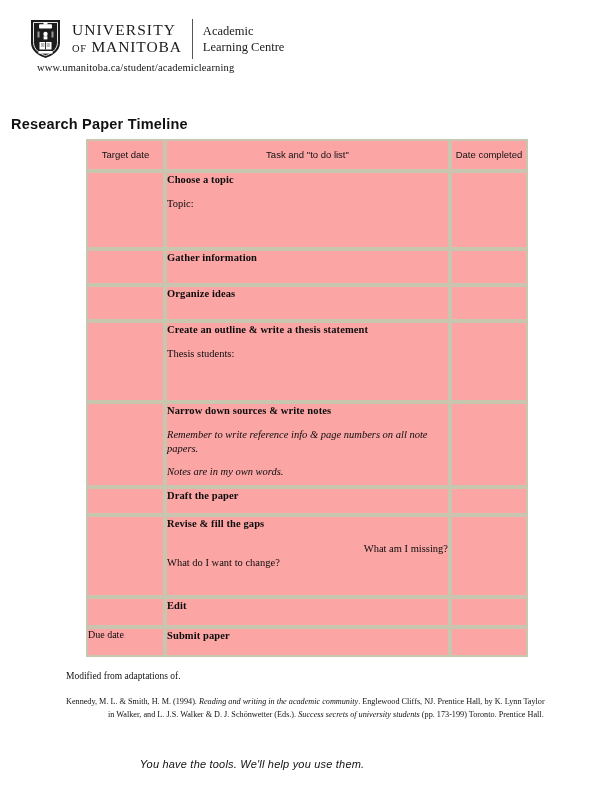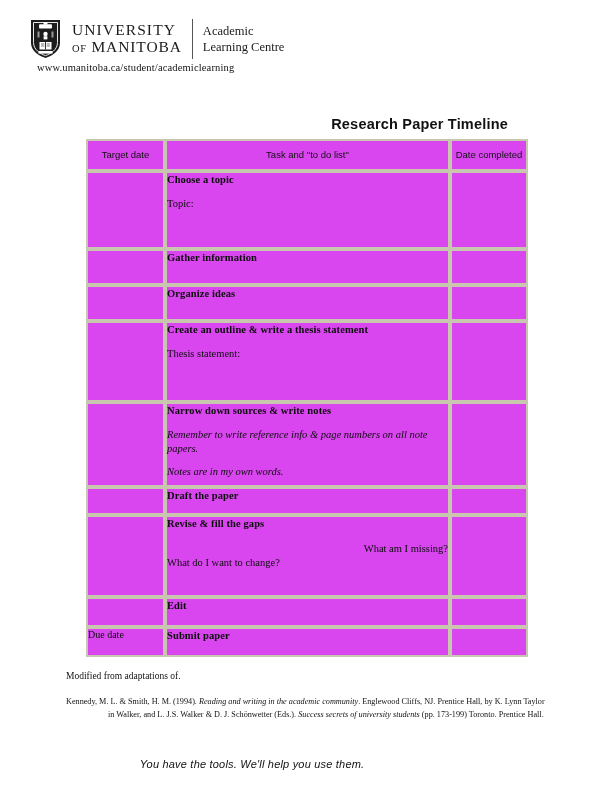--- a/index.html
+++ b/index.html
@@ -93,43 +93,44 @@
     letter-spacing: 0.15px;
     color: #111111;
   }
 
   
   .doc-title {
     position: absolute;
     left: 0;
     top: 116px;
     width: 508px;
-    text-align: right;
+    text-align: left;
     font-family: "Liberation Sans", sans-serif;
     font-weight: bold;
     font-size: 14.5px;
     letter-spacing: 0.2px;
     color: #111111;
+    padding-left: 11px;
   }
 
   
   .timeline-table {
     position: absolute;
     left: 86px;
     top: 139px;
     width: 442px;
     border-collapse: separate;
     border-spacing: 0;
     table-layout: fixed;
   }
   .timeline-table td {
     border: 2px solid #c8c6ae;
     vertical-align: top;
     padding: 0;
-    background: #d946ef;
+    background: #fca5a5;
   }
   .col-target { width: 79px; }
   .col-task   { width: 285px; }
   .col-done   { width: 78px; }
 
   .hdr-cell {
     text-align: center;
     font-family: "Liberation Sans", sans-serif;
     font-size: 9.5px;
     color: #111111;
@@ -306,21 +307,21 @@
       <td class="task-cell">
         <span class="task-title">Organize ideas</span>
       </td>
       <td class="side-cell"></td>
     </tr>
 
     <tr>
       <td class="side-cell" style="height:77px;"></td>
       <td class="task-cell">
         <span class="task-title">Create an outline &amp; write a thesis statement</span>
-        <span class="task-note">Thesis statement:</span>
+        <span class="task-note">Thesis students:</span>
       </td>
       <td class="side-cell"></td>
     </tr>
 
     <tr>
       <td class="side-cell" style="height:81px;"></td>
       <td class="task-cell">
         <span class="task-title">Narrow down sources &amp; write notes</span>
         <span class="task-note-italic">Remember to write reference info &amp; page numbers on all note papers.</span>
         <span class="task-note-italic2">Notes are in my own words.</span>

